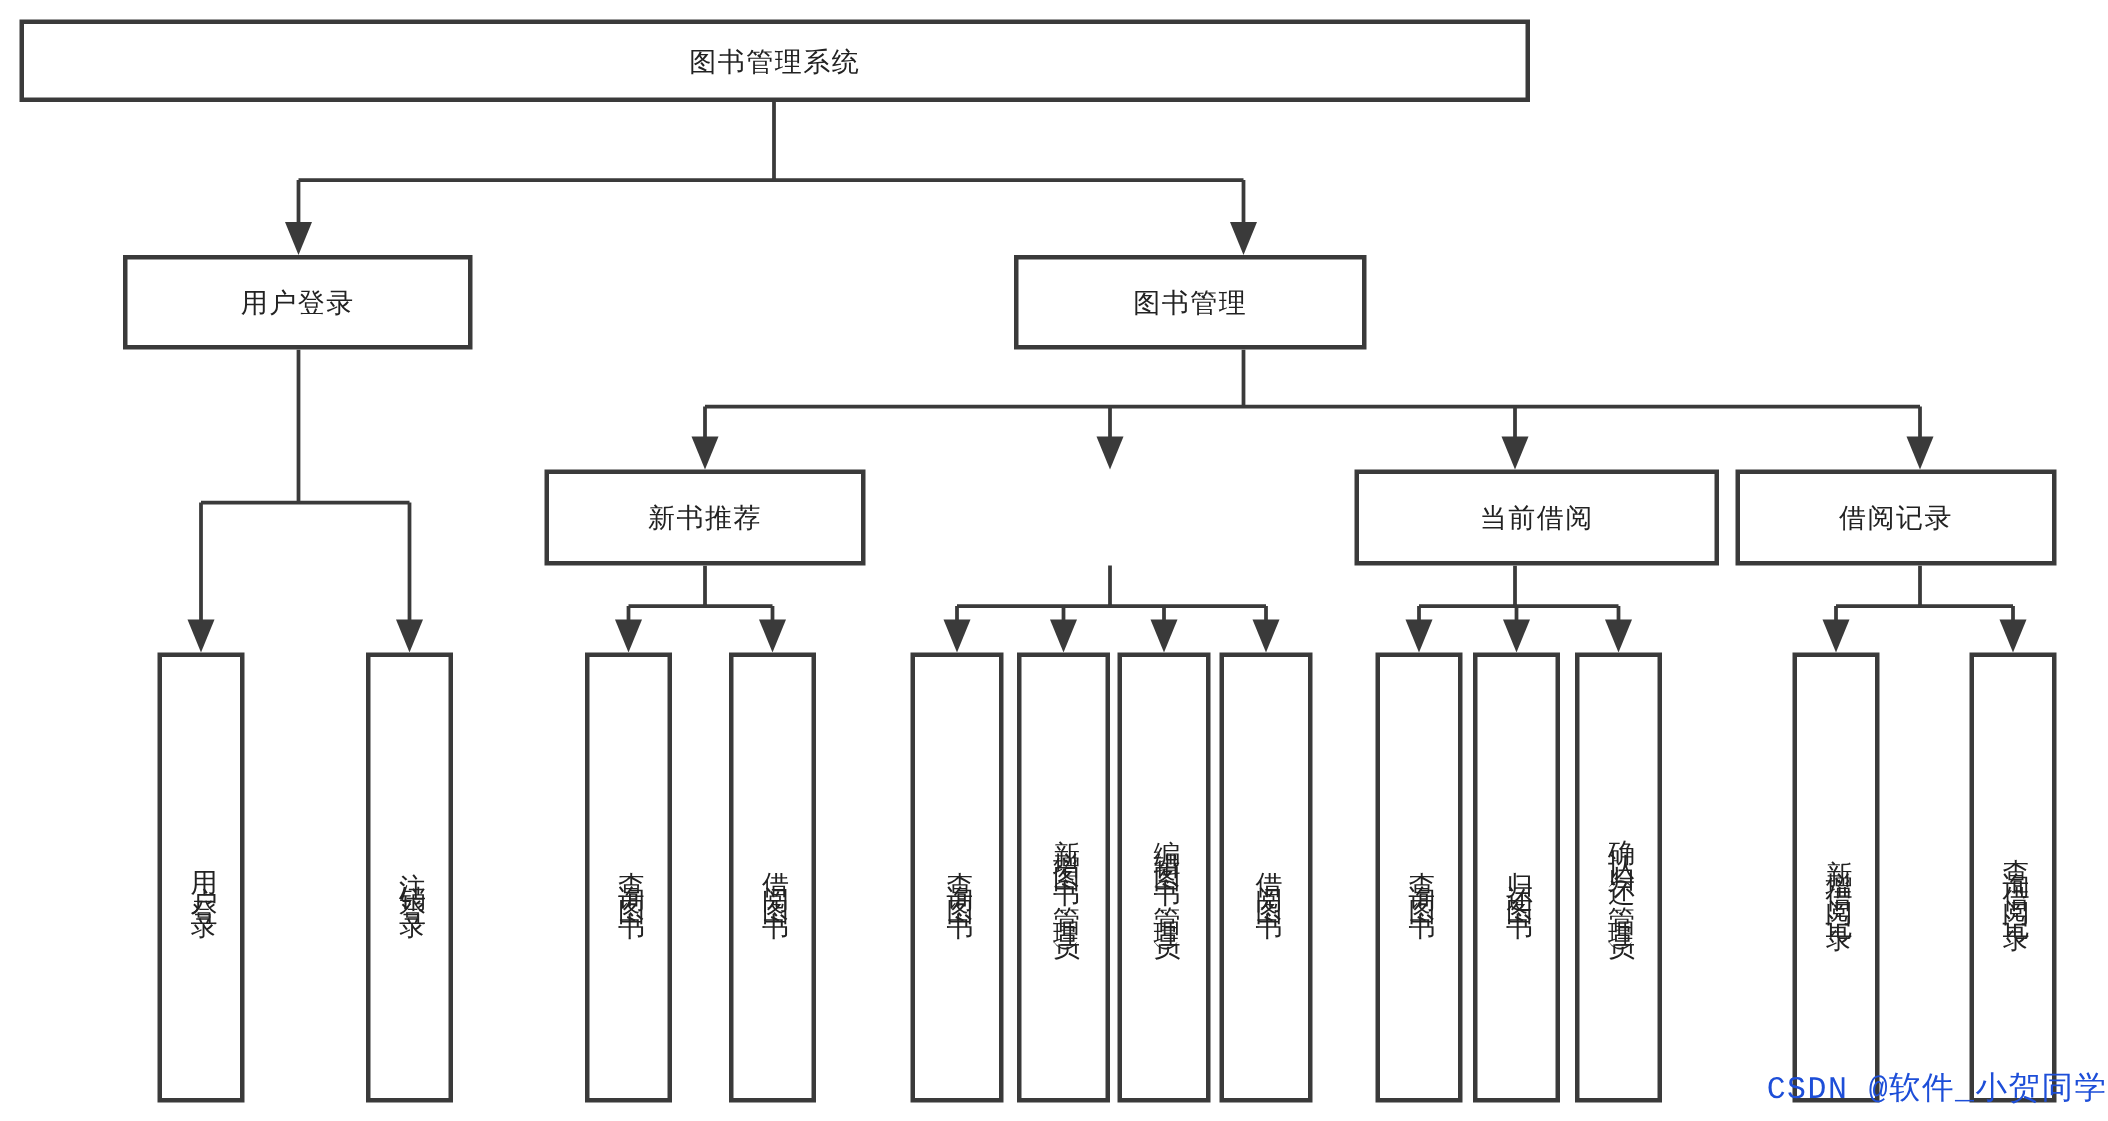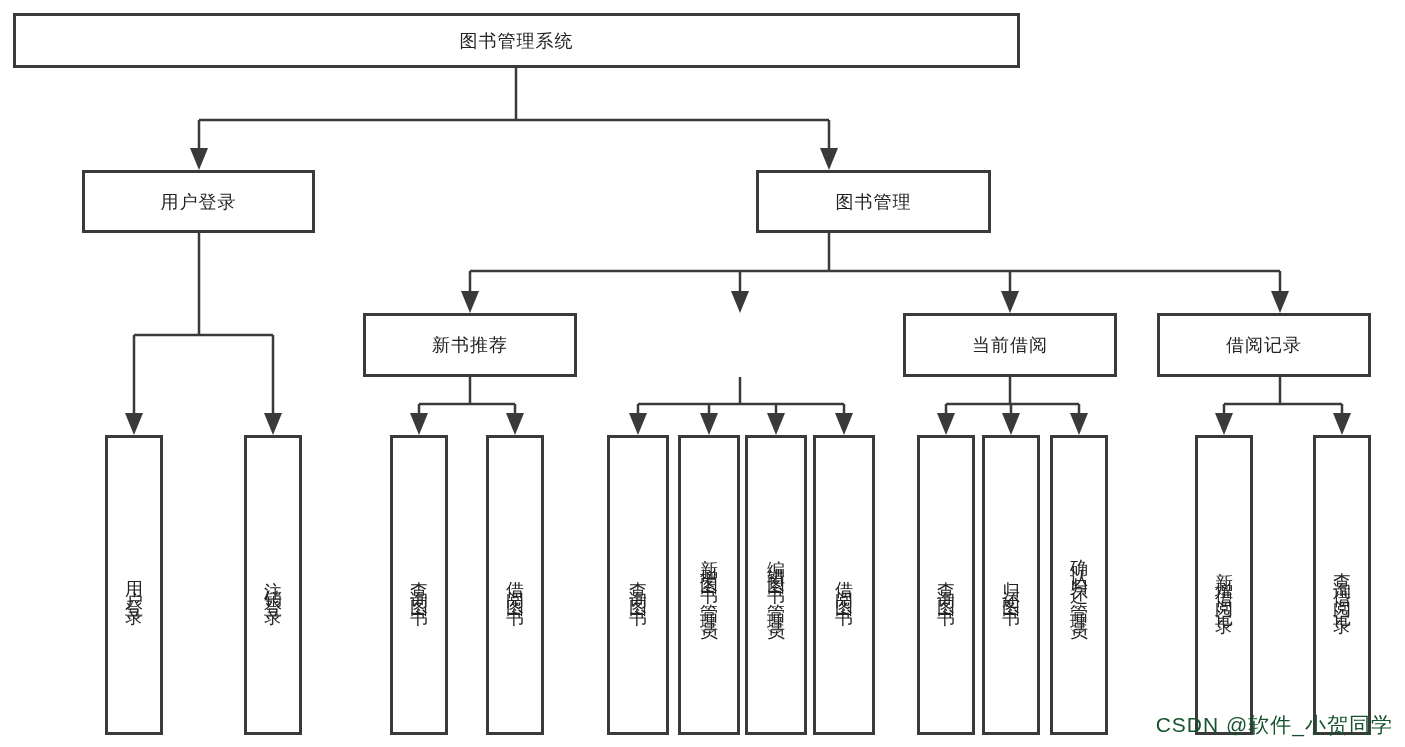--- a/index.html
+++ b/index.html
@@ -1,21 +1,21 @@
 <!DOCTYPE html>
 <html><head>
 <meta charset="utf-8">
 <style>
   html, body { margin: 0; padding: 0; background: #ffffff; }
   .stage {
     position: relative;
     width: 1405px;
     height: 747px;
     background: #ffffff;
-    font-family: Liberation Sans, sans-serif;
+    font-family: Liberation Mono, monospace;
     overflow: hidden;
   }
   svg.connectors {
     position: absolute;
     left: 0; top: 0;
     width: 1405px; height: 747px;
   }
   .node {
     position: absolute;
     box-sizing: border-box;
@@ -34,24 +34,24 @@
   .node.v span {
     writing-mode: vertical-rl;
     text-orientation: mixed;
     font-size: 18px;
     line-height: 1;
     letter-spacing: 9px;
     white-space: nowrap;
   }
   .watermark {
     position: absolute;
-    right: 12px;
+    right: 0;
     bottom: 8px;
     font-size: 21px;
-    color: #14532d;
+    color: #1d4ed8;
     letter-spacing: 1px;
     z-index: 5;
     white-space: nowrap;
   }
 </style>
 </head>
 <body>
 
 <div class="stage">
 
@@ -98,28 +98,28 @@
     </g>
   </svg>
 
   <div class="node h" style="left:13px; top:13px; width:1007px; height:55px;">
     <span>图书管理系统</span>
   </div>
 
   <div class="node h" style="left:82px; top:170px; width:233px; height:63px;">
     <span>用户登录</span>
   </div>
-  <div class="node h" style="left:756px; top:170px; width:235px; height:63px;justify-content:center;">
+  <div class="node h" style="left:676px; top:170px; width:235px; height:63px;justify-content:center;">
     <span>图书管理</span>
   </div>
 
   <div class="node h" style="left:363px; top:313px; width:214px; height:64px;">
     <span>新书推荐</span>
   </div>
-  <div class="node h" style="left:903px; top:313px; width:214px; height:64px;">
+  <div class="node h" style="left:903px; top:313px; width:243px; height:64px;">
     <span>当前借阅</span>
   </div>
   <div class="node h" style="left:1157px; top:313px; width:214px; height:64px;">
     <span>借阅记录</span>
   </div>
 
   <div class="node v" style="left:105px; top:435px; width:58px; height:300px;">
     <span>用户登录</span>
   </div>
   <div class="node v" style="left:244px; top:435px; width:58px; height:300px;">

